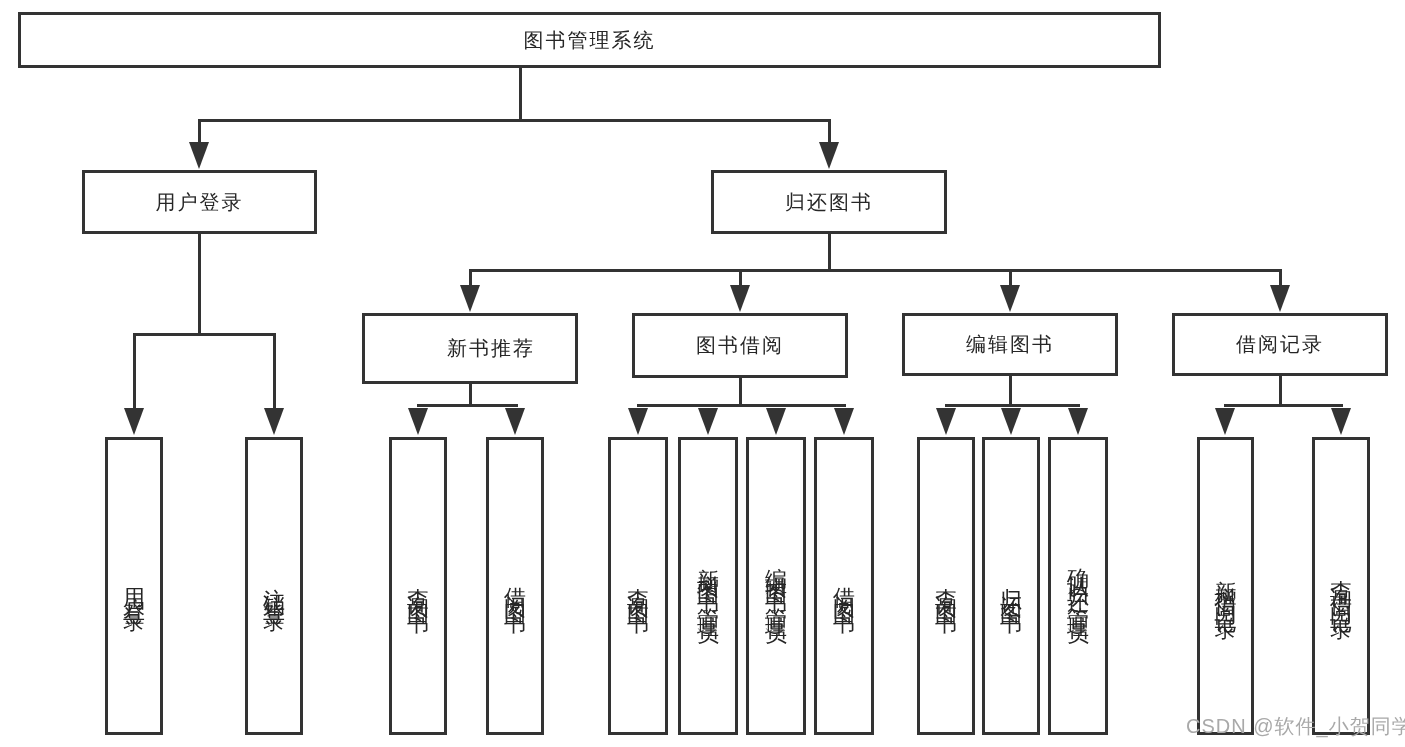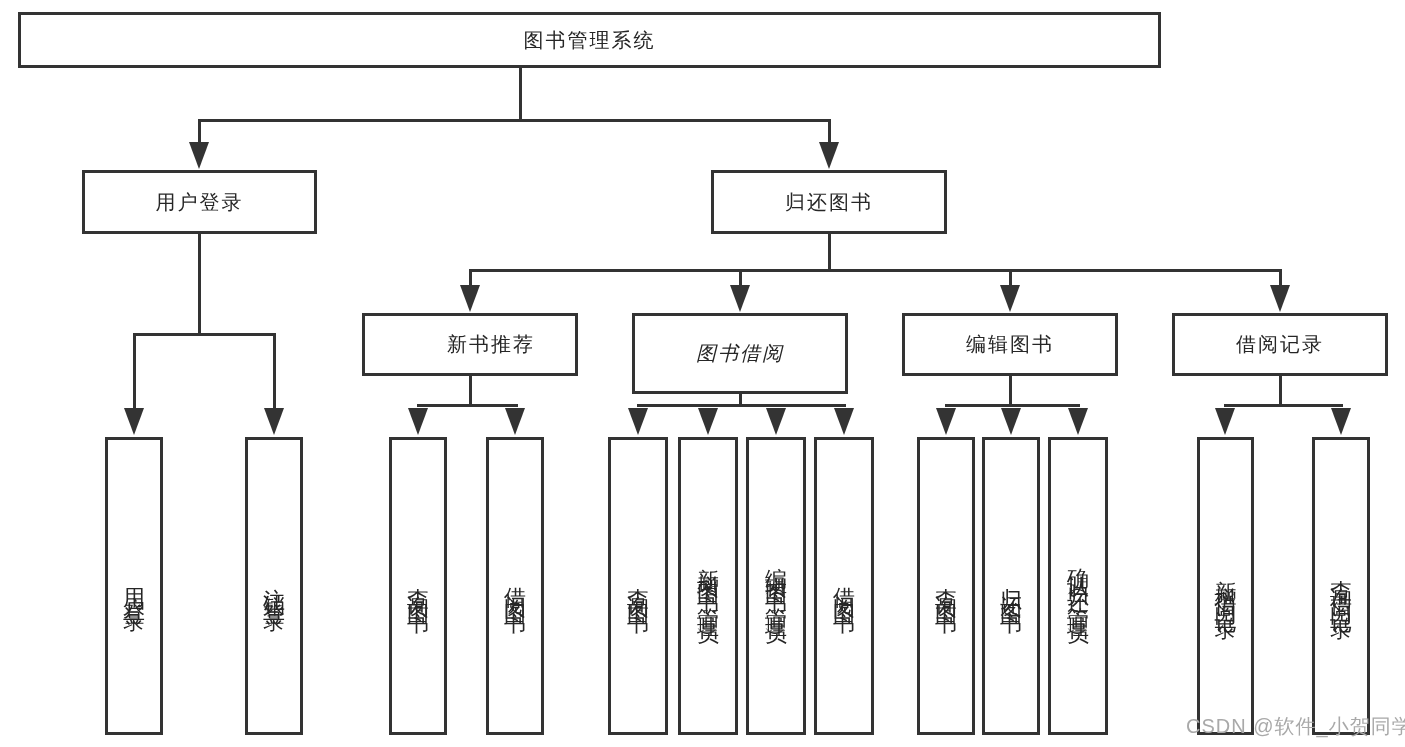--- a/index.html
+++ b/index.html
@@ -101,24 +101,24 @@
   <div class="hl" style="left:468.5px; top:269px; width:813px;"></div>
   <div class="vl" style="left:468.5px; top:269px; height:17px;"></div>
   <div class="vl" style="left:738.5px; top:269px; height:17px;"></div>
   <div class="vl" style="left:1008.5px; top:269px; height:17px;"></div>
   <div class="vl" style="left:1278.5px; top:269px; height:17px;"></div>
   <div class="arrow" style="left:460px; top:285px;"></div>
   <div class="arrow" style="left:730px; top:285px;"></div>
   <div class="arrow" style="left:1000px; top:285px;"></div>
   <div class="arrow" style="left:1270px; top:285px;"></div>
 
-  <div class="box level" style="left:362px; top:313px; width:216px; height:63px;padding-left:42px;">
+  <div class="box level" style="left:362px; top:313px; width:216px; height:71px;padding-left:42px;">
     <span>新书推荐</span>
   </div>
-  <div class="box level" style="left:632px; top:313px; width:216px; height:81px;font-style:italic;">
+  <div class="box level" style="left:632px; top:313px; width:216px; height:65px;">
     <span>图书借阅</span>
   </div>
   <div class="box level" style="left:902px; top:313px; width:216px; height:63px;">
     <span>编辑图书</span>
   </div>
   <div class="box level" style="left:1172px; top:313px; width:216px; height:63px;">
     <span>借阅记录</span>
   </div>
 
   <div class="vl" style="left:468.5px; top:376px; height:30px;"></div>

